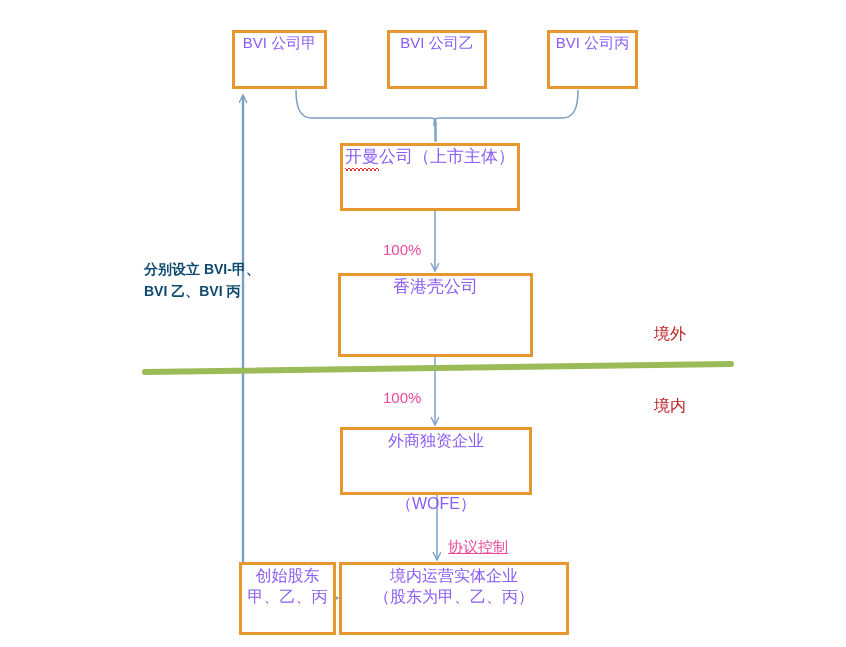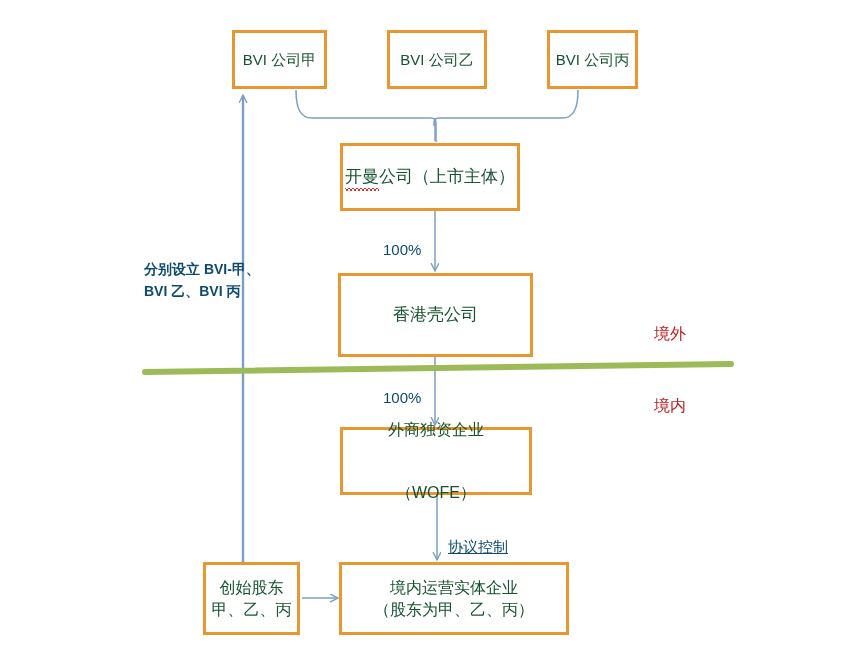--- a/index.html
+++ b/index.html
@@ -16,34 +16,33 @@
     overflow: hidden;
   }
   .box {
     position: absolute;
     border: 3px solid #E8962F;
     background: #ffffff;
     box-sizing: border-box;
     display: flex;
     flex-direction: column;
     align-items: center;
-    justify-content: center;
-    color: #14532d;
+    color: #8b5cf6;
     text-align: center;
   }
   .box .line1, .box .line2 {
     display: block;
     white-space: nowrap;
     line-height: 1.32;
   }
   .b-bvi { font-size: 15px; }
   .b-cayman { font-size: 17px; }
   .b-hk { font-size: 17px; }
   .b-wofe { font-size: 16px; }
-  .b-founder { font-size: 16px; }
+  .b-founder { font-size: 16px; margin-left: 36px; }
   .b-opco { font-size: 16px; }
 
   .spell {
     position: relative;
     display: inline-block;
   }
   .spell::after {
     content: "";
     position: absolute;
     left: 0;
@@ -53,21 +52,21 @@
     background-image:
       linear-gradient(45deg, transparent 45%, #e03030 45%, #e03030 55%, transparent 55%),
       linear-gradient(-45deg, transparent 45%, #e03030 45%, #e03030 55%, transparent 55%);
     background-size: 4px 4px;
     background-repeat: repeat-x;
   }
 
   .edge-label {
     position: absolute;
     font-size: 15px;
-    color: #0c4a6e;
+    color: #ec4899;
     white-space: nowrap;
   }
   .zone-label {
     position: absolute;
     font-size: 16px;
     color: #b91c1c;
     white-space: nowrap;
   }
   .note {
     position: absolute;

